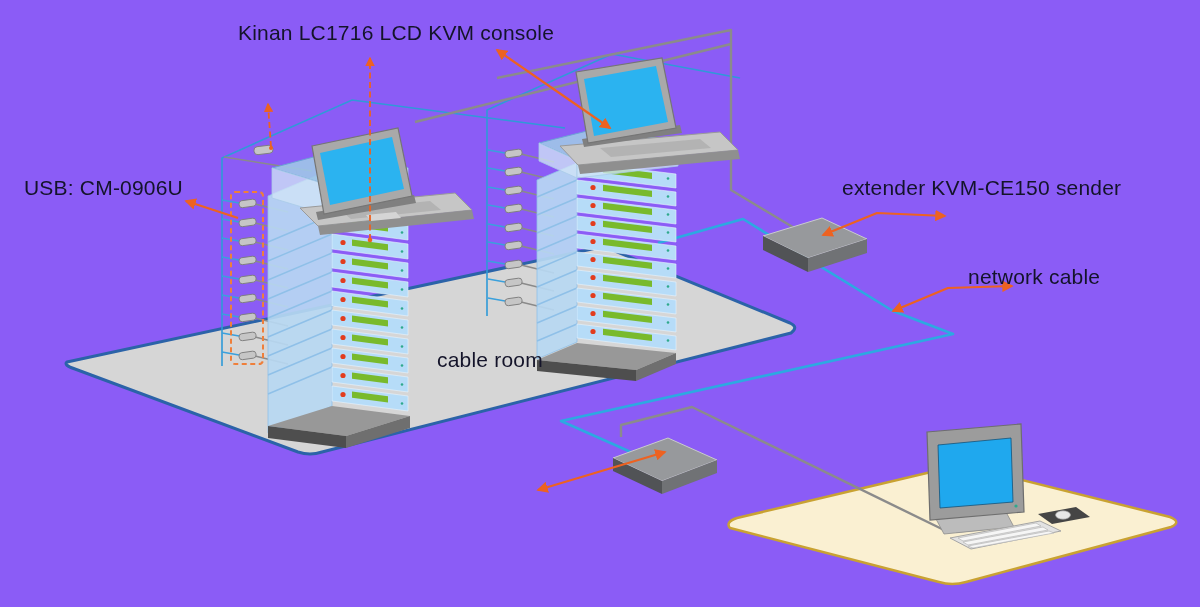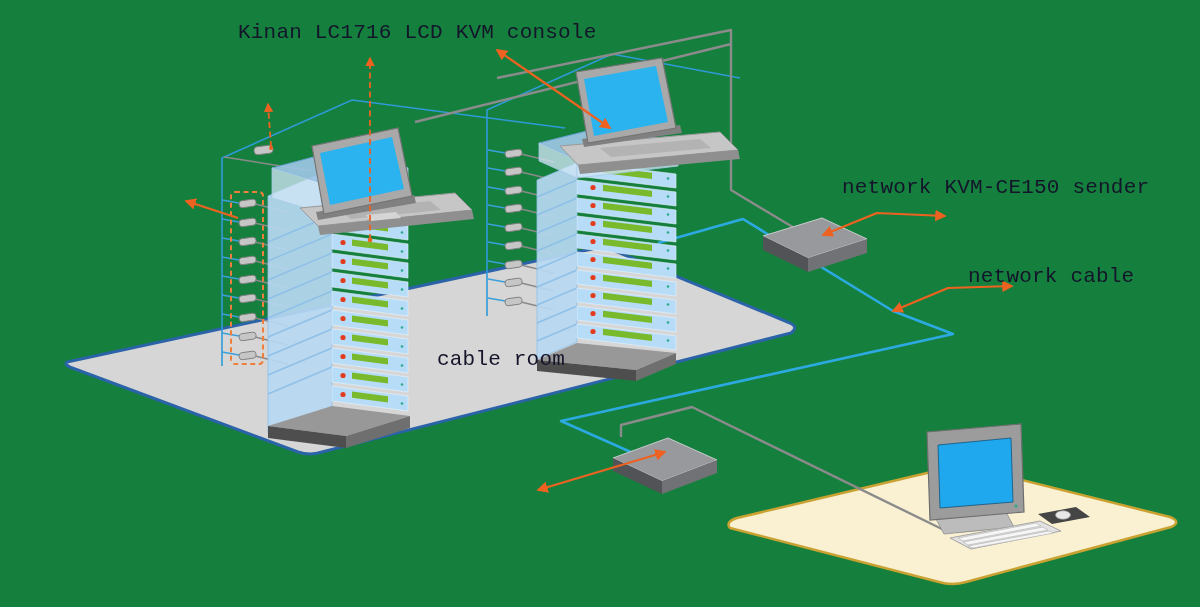--- a/index.html
+++ b/index.html
@@ -1,17 +1,17 @@
 <!DOCTYPE html>
 <html><head>
 <meta charset="utf-8">
 <style>
   html,body{margin:0;padding:0;background:#ffffff;}
-  .stage{position:relative;width:1200px;height:607px;background:#15803d;overflow:hidden;
-         font-family:Liberation Mono, monospace;}
+  .stage{position:relative;width:1200px;height:607px;background:#8b5cf6;overflow:hidden;
+         font-family:Liberation Sans, sans-serif;}
   .stage svg{position:absolute;left:0;top:0;}
   .lbl{position:absolute;font-size:21px;line-height:1.05;color:#14142a;white-space:nowrap;
        letter-spacing:.2px;}
   
   .floor{fill:#d6d6d6;stroke:#2b63a8;stroke-width:3;stroke-linejoin:round;}
   .plate{fill:#faf0d2;stroke:#c9a232;stroke-width:2.5;stroke-linejoin:round;}
   .wirefrm{fill:none;stroke:#2f9ad8;stroke-width:1.6;}
   .wire-b{stroke:#3aa0dc;stroke-width:1.4;}
   .wire-g{stroke:#8a8a8a;stroke-width:1.5;}
   .dongle{fill:#c6c6c6;stroke:#7d7d7d;stroke-width:.9;}
@@ -237,17 +237,18 @@
     <path class="leader dash" marker-end="url(#ah)" d="M 271,147 L 268,104"></path>
     <circle cx="271" cy="148" r="2" fill="#ed6221"></circle>
     <path class="leader" marker-end="url(#ah)" d="M 238,218 L 186,201"></path>
     <path class="leader" marker-start="url(#ah)" marker-end="url(#ah)" d="M 823,235 L 877,213 L 945,216"></path>
     <path class="leader" marker-start="url(#ah)" marker-end="url(#ah)" d="M 893,311 L 948,288 L 1012,286"></path>
     <path class="leader" marker-start="url(#ah)" marker-end="url(#ah)" d="M 665,452 L 538,490"></path>
   </g>
 </svg>
 
 <div class="lbl" style="left:238px;top:22px">Kinan LC1716 LCD KVM console</div>
-<div class="lbl" style="left:842px;top:177px">network KVM-CE150 sender</div>
+<div class="lbl" style="left:24px;top:177px">USB: CM-0906U</div>
+<div class="lbl" style="left:842px;top:177px">extender KVM-CE150 sender</div>
 <div class="lbl" style="left:968px;top:266px">network cable</div>
 <div class="lbl" style="left:437px;top:349px">cable room</div>
 
 </div>
 
 </body></html>

